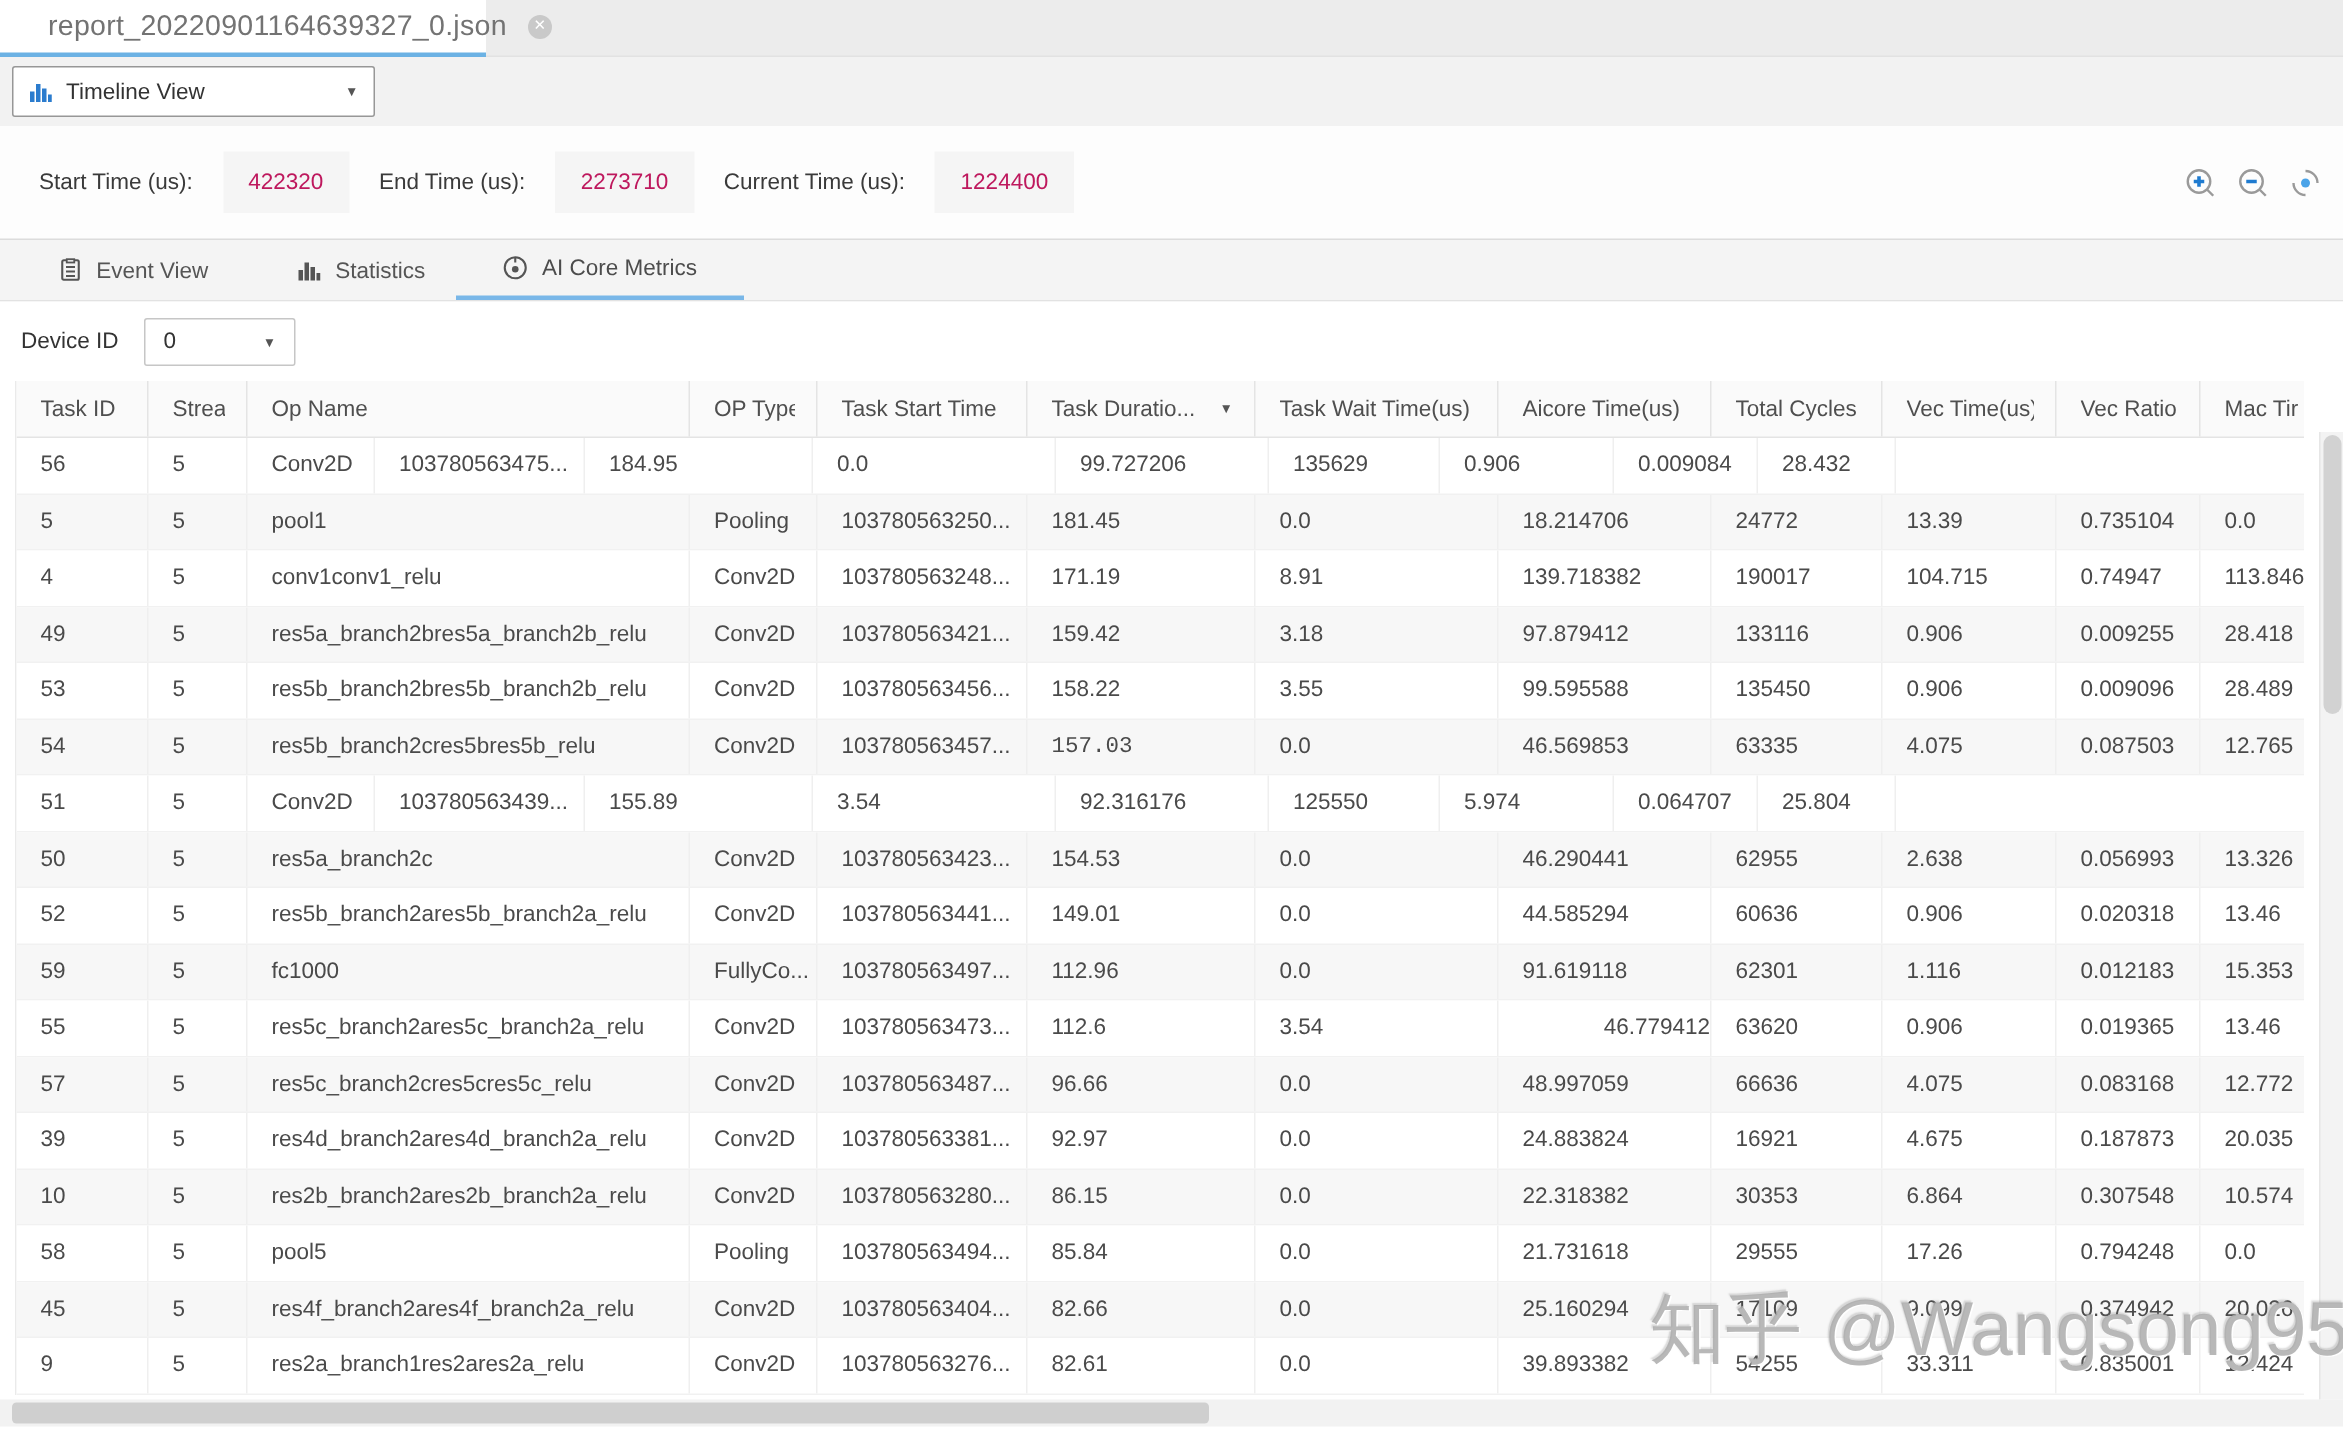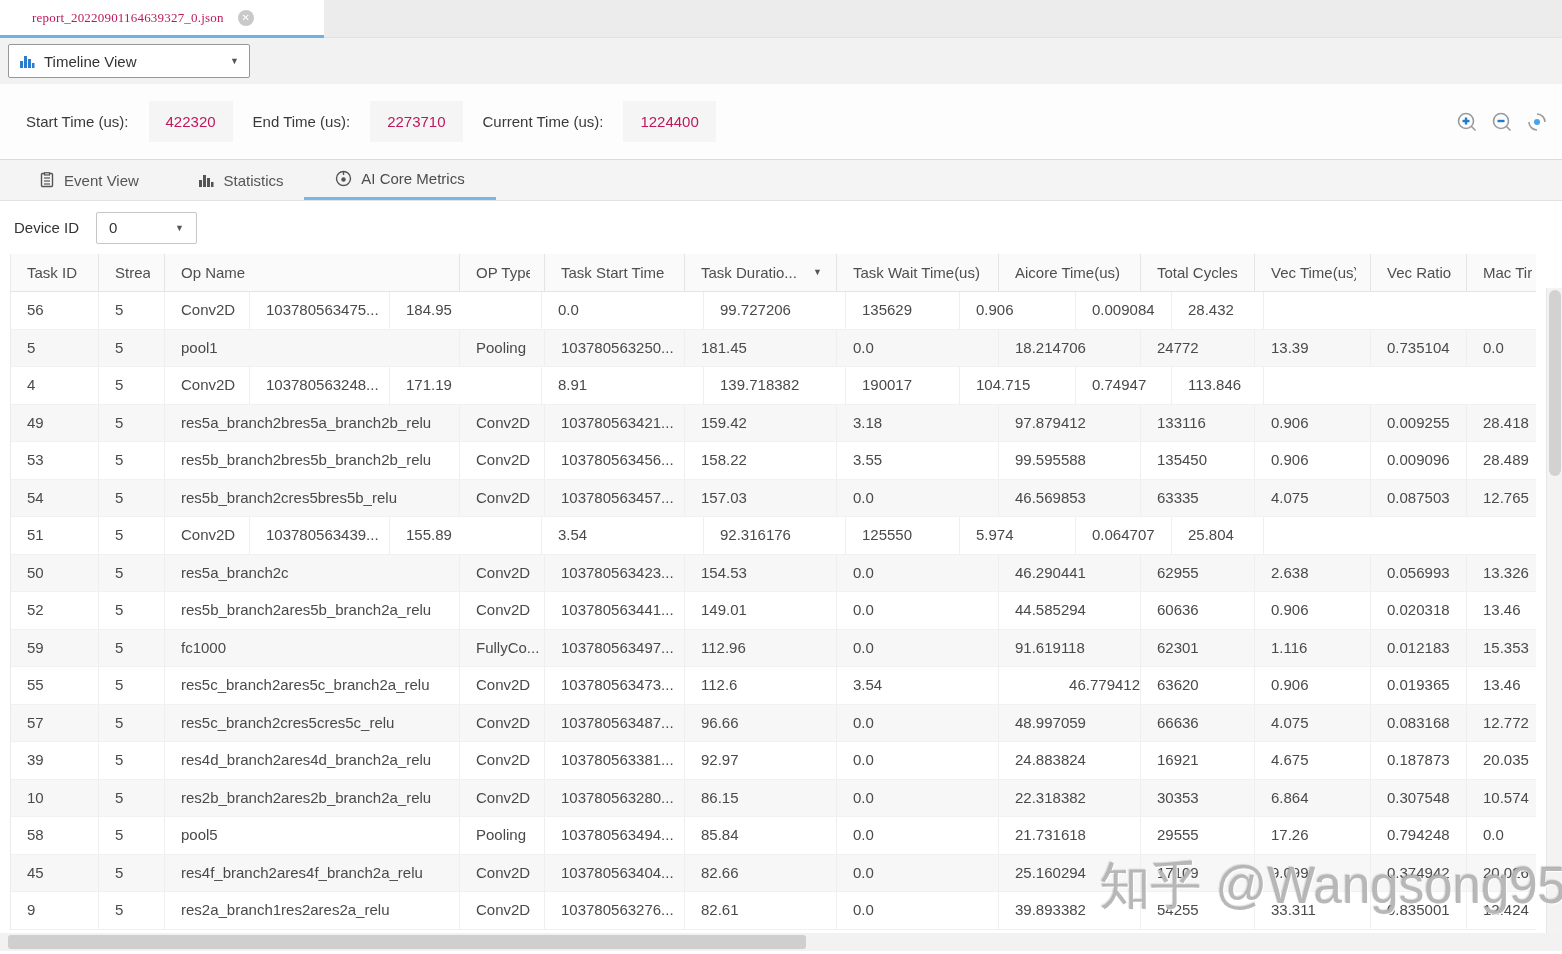--- a/index.html
+++ b/index.html
@@ -3,21 +3,21 @@
 <meta charset="utf-8">
 <style>
   * { box-sizing: border-box; margin: 0; padding: 0; }
   html,body { width:1562px; height:954px; overflow:hidden; }
   body { font-family:"Liberation Sans", sans-serif; background:#fff; color:#333; position:relative; }
 
   
   .tabstrip { height:38px; background:#ececec; display:flex; border-bottom:1px solid #e2e2e2; }
   .file-tab { width:324px; height:38px; background:#fff; border-bottom:3px solid #6cb2e4;
               display:flex; align-items:center; padding:0 12px 0 32px; }
-  .file-tab-title { font-size:13px; color:#be185d; letter-spacing:.2px; white-space:nowrap;font-family:Liberation Serif, serif; }
+  .file-tab-title { font-size:19px; color:#737373; letter-spacing:.2px; white-space:nowrap; }
   .tab-close { margin-left:14px; width:16px; height:16px; border-radius:50%; background:#c9c9c9;
                color:#fff; font-size:10px; line-height:16px; text-align:center; flex:none; }
 
   
   .viewrow { height:46px; background:#f2f2f2; display:flex; align-items:center; padding-left:8px; }
   .view-select { width:242px; height:34px; background:#fff; border:1px solid #979797; border-radius:2px;
                  display:flex; align-items:center; gap:9px; padding:0 10px; font-size:15px; color:#333; }
   .caret { margin-left:auto; font-size:9px; color:#555; }
   .caret-inline { font-size:9px; color:#555; }
 
@@ -230,20 +230,21 @@
         <div class="td" style="width: 162px;">0.0</div>
         <div class="td" style="width: 142px;">18.214706</div>
         <div class="td" style="width: 114px;">24772</div>
         <div class="td" style="width: 116px;">13.39</div>
         <div class="td" style="width: 96px;">0.735104</div>
         <div class="td" style="width: 92px;">0.0</div>
       </div>
       <div class="trow">
         <div class="td" style="width: 88px;">4</div>
         <div class="td" style="width: 66px;">5</div>
+        <div class="td" style="width: 295px;">conv1conv1_relu</div>
         <div class="td" style="width: 85px;">Conv2D</div>
         <div class="td" style="width: 140px;">103780563248...</div>
         <div class="td" style="width: 152px;">171.19</div>
         <div class="td" style="width: 162px;">8.91</div>
         <div class="td" style="width: 142px;">139.718382</div>
         <div class="td" style="width: 114px;">190017</div>
         <div class="td" style="width: 116px;">104.715</div>
         <div class="td" style="width: 96px;">0.74947</div>
         <div class="td" style="width: 92px;">113.846</div>
       </div>
@@ -274,21 +275,21 @@
         <div class="td" style="width: 116px;">0.906</div>
         <div class="td" style="width: 96px;">0.009096</div>
         <div class="td" style="width: 92px;">28.489</div>
       </div>
       <div class="trow alt">
         <div class="td" style="width: 88px;">54</div>
         <div class="td" style="width: 66px;">5</div>
         <div class="td" style="width: 295px;">res5b_branch2cres5bres5b_relu</div>
         <div class="td" style="width: 85px;">Conv2D</div>
         <div class="td" style="width: 140px;">103780563457...</div>
-        <div class="td" style="width: 152px;">157.03</div>
+        <div class="td" style="width: 152px; font-family: Liberation Mono, monospace;">157.03</div>
         <div class="td" style="width: 162px;">0.0</div>
         <div class="td" style="width: 142px;">46.569853</div>
         <div class="td" style="width: 114px;">63335</div>
         <div class="td" style="width: 116px;">4.075</div>
         <div class="td" style="width: 96px;">0.087503</div>
         <div class="td" style="width: 92px;">12.765</div>
       </div>
       <div class="trow">
         <div class="td" style="width: 88px;">51</div>
         <div class="td" style="width: 66px;">5</div>

